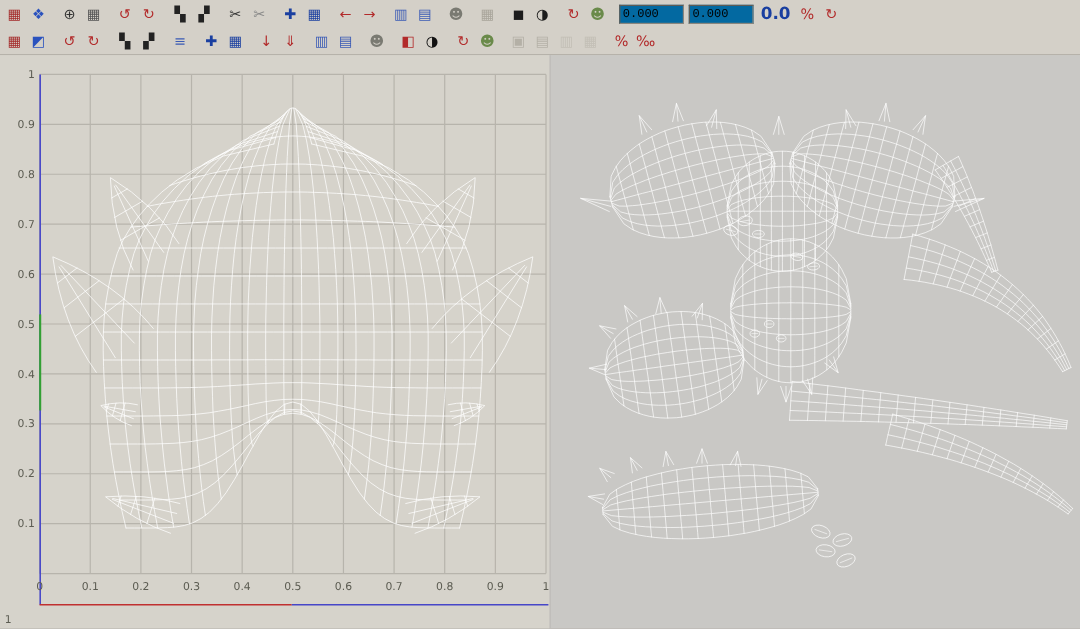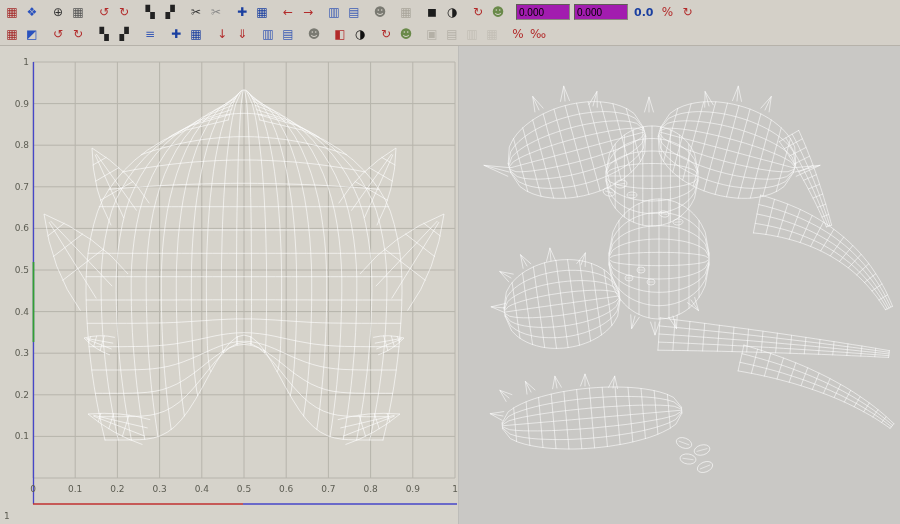--- a/index.html
+++ b/index.html
@@ -5,24 +5,24 @@
   html,body{margin:0;padding:0;background:#8a8a8a;}
   .app{position:relative;width:900px;height:524px;background:#d4d0c8;overflow:hidden;
        font-family:"DejaVu Sans",sans-serif;}
   .toolbar{position:absolute;top:0;left:0;right:0;height:46px;background:#d4d0c8;
            border-bottom:1px solid #b6b2aa;box-sizing:border-box;padding:1px 2px;}
   .tb-row{display:flex;align-items:center;height:22px;}
   .tbtn{width:20px;height:20px;display:flex;align-items:center;justify-content:center;
         font-size:12px;line-height:1;user-select:none;cursor:default;}
   .tbtn.dim{opacity:.55;}
   .tb-sep{width:6px;height:20px;}
-  .tb-input{width:48px;height:14px;font-family:Liberation Sans, sans-serif;font-size:10px;
+  .tb-input{width:48px;height:14px;font-family:Liberation Mono, monospace;font-size:10px;
             border:1px solid #8a867e;border-top-color:#5f5c55;border-left-color:#5f5c55;
-            background:#a21caf;margin:0 2px;padding:0 2px;}
-  .tb-text{font-size:11px;font-weight:bold;margin:0 4px;}
+            background:#0369a1;margin:0 2px;padding:0 2px;}
+  .tb-text{font-size:14px;font-weight:bold;margin:0 4px;}
   .workspace{position:absolute;top:46px;left:0;width:900px;height:478px;}
   .panel{position:absolute;top:0;height:478px;}
   .panel.left{left:0;width:458px;background:#d6d3cb;}
   .panel.right{left:458px;width:442px;background:#c9c8c5;border-left:1px solid #bdbcb9;box-sizing:border-box;}
   svg{display:block;}
 </style>
 </head>
 <body>
 
 <div class="app">

